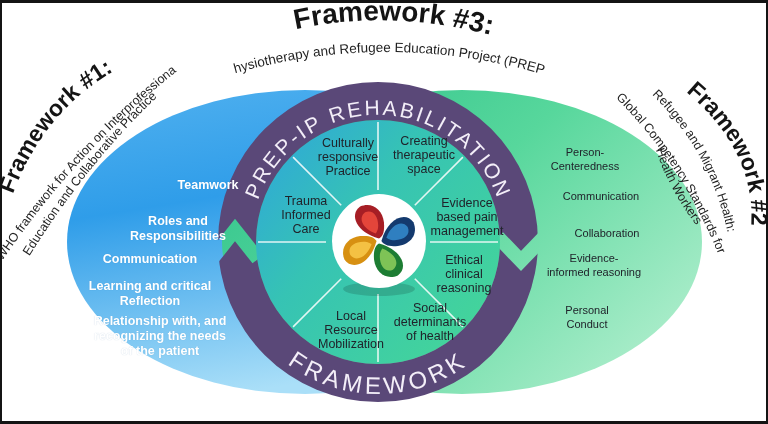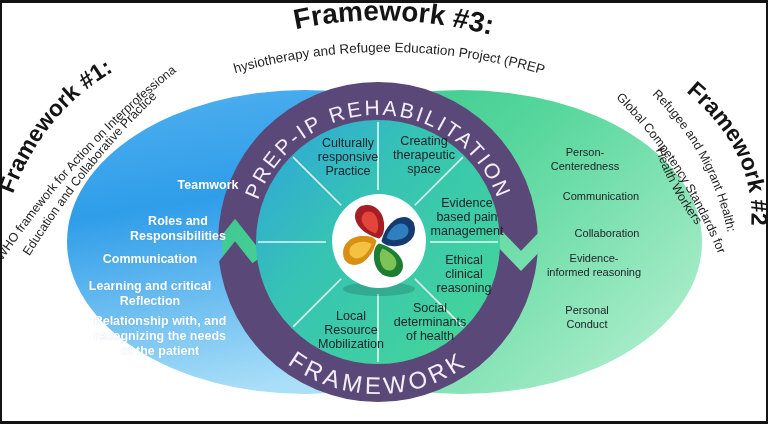--- a/index.html
+++ b/index.html
@@ -170,14 +170,17 @@
 management</div>
   <div class="itm inner" style="left:462px;top:271px">Ethical
 clinical
 reasoning</div>
   <div class="itm inner" style="left:428px;top:319px">Social
 determinants
 of health</div>
   <div class="itm inner" style="left:349px;top:327px">Local
 Resource
 Mobilization</div>
+  <div class="itm inner" style="left:304px;top:212px">Trauma
+Informed
+Care</div>
 
 </div>
 
 </body></html>

